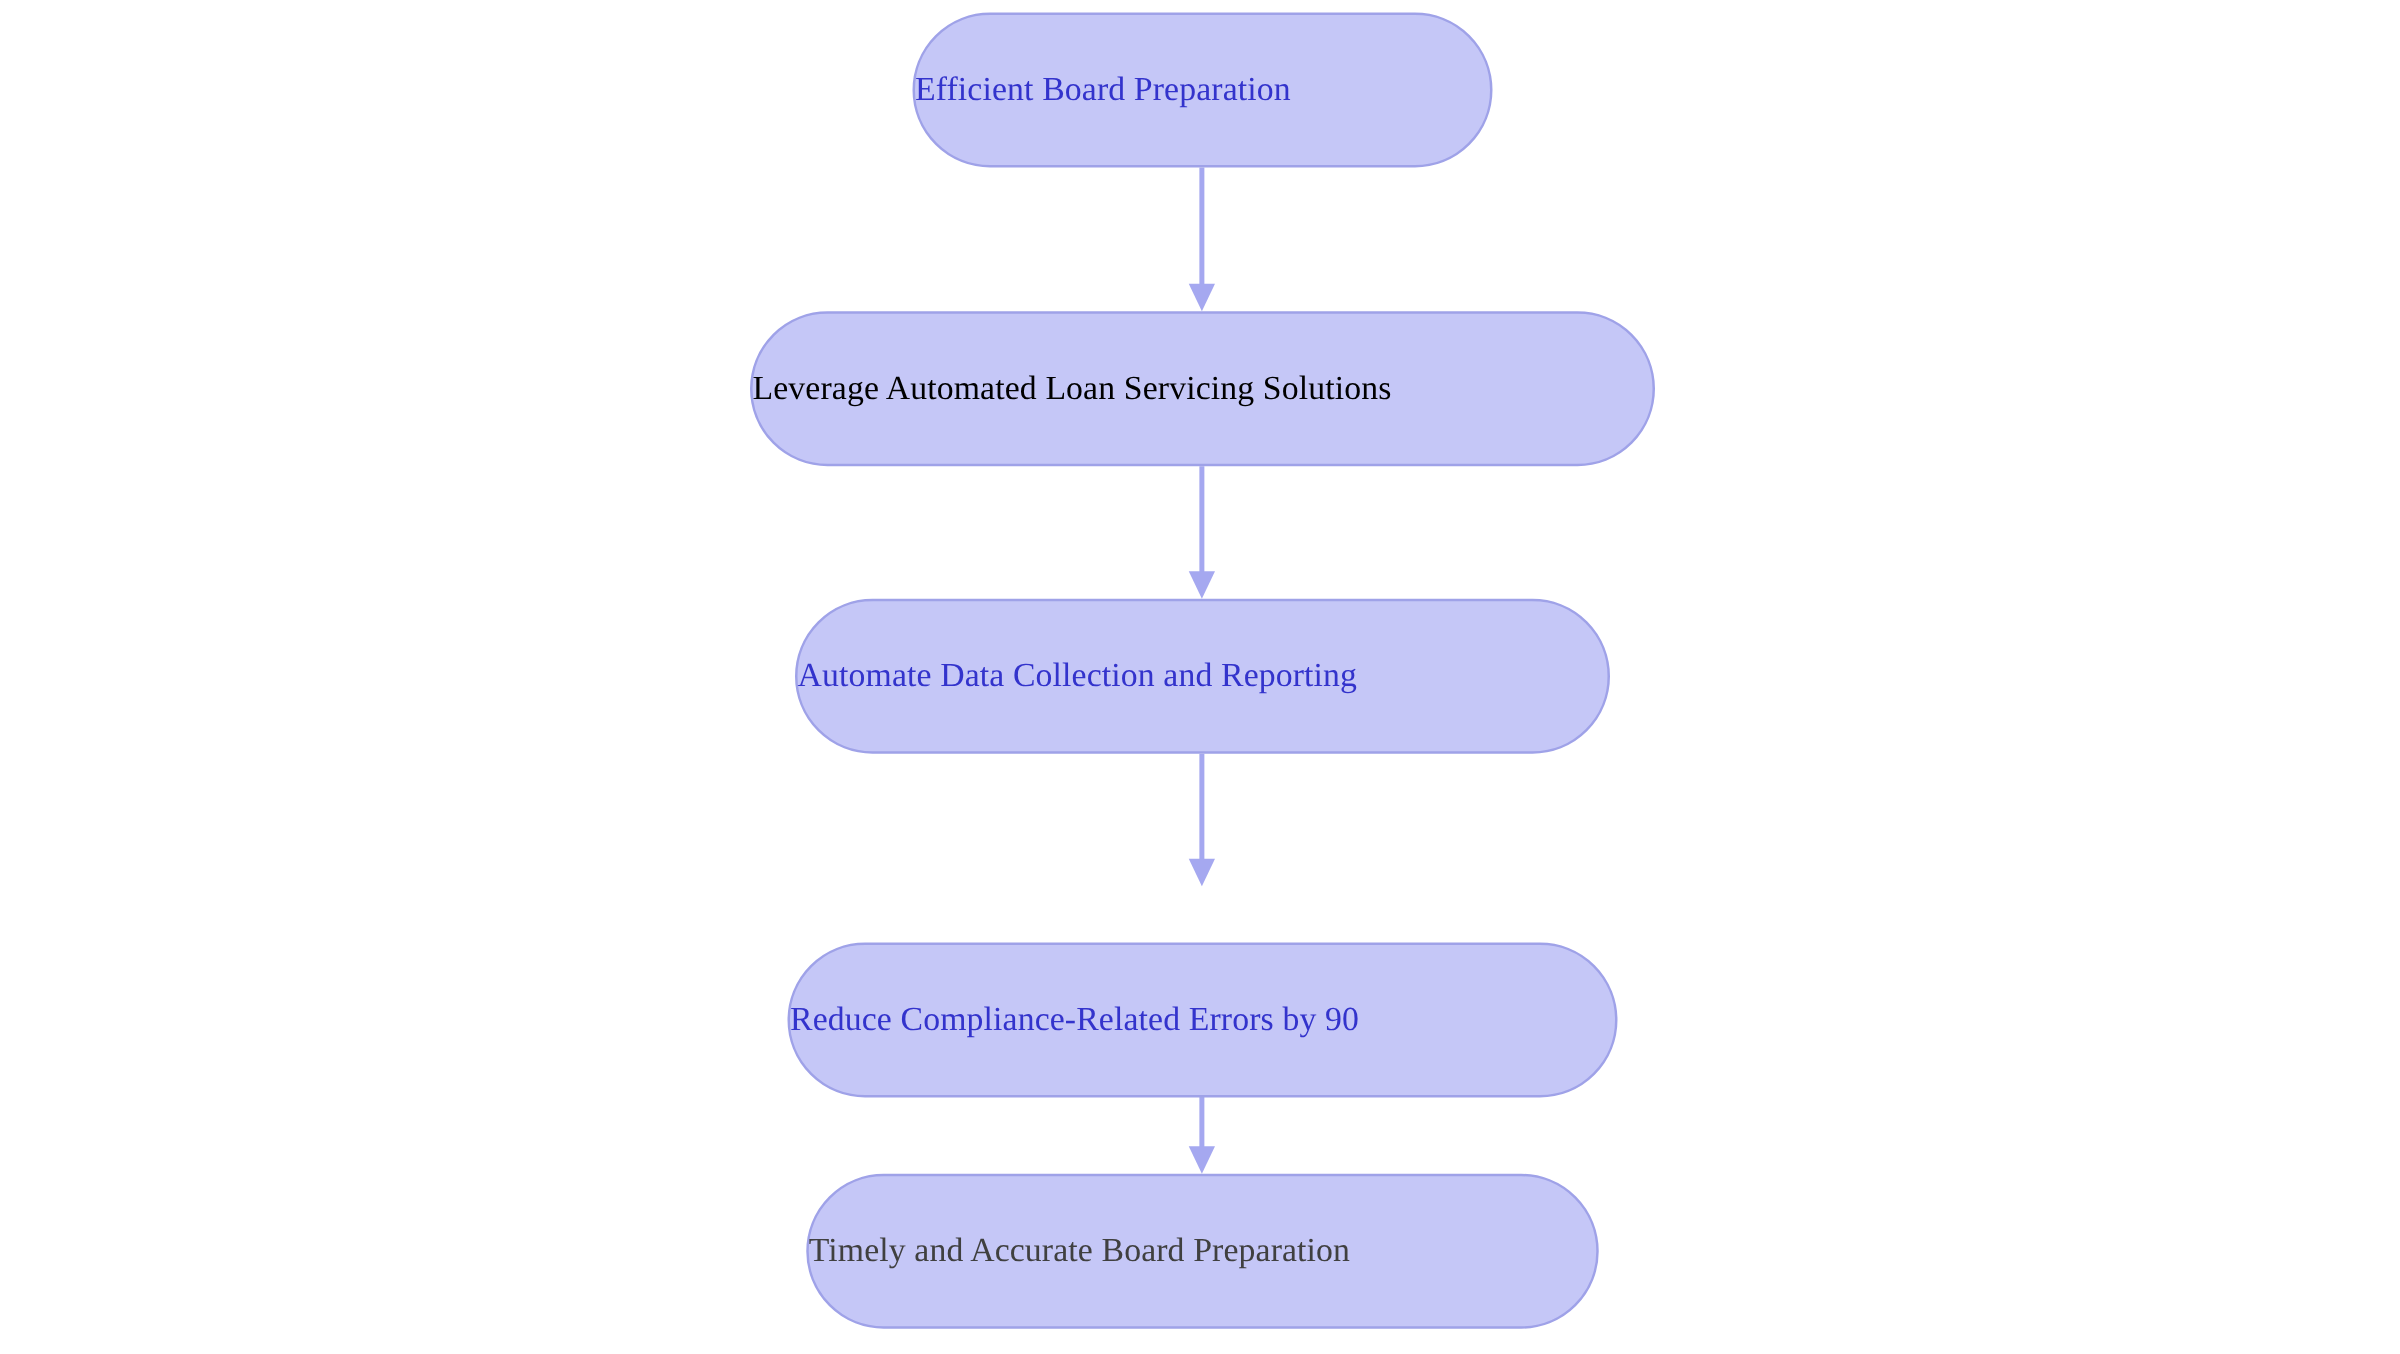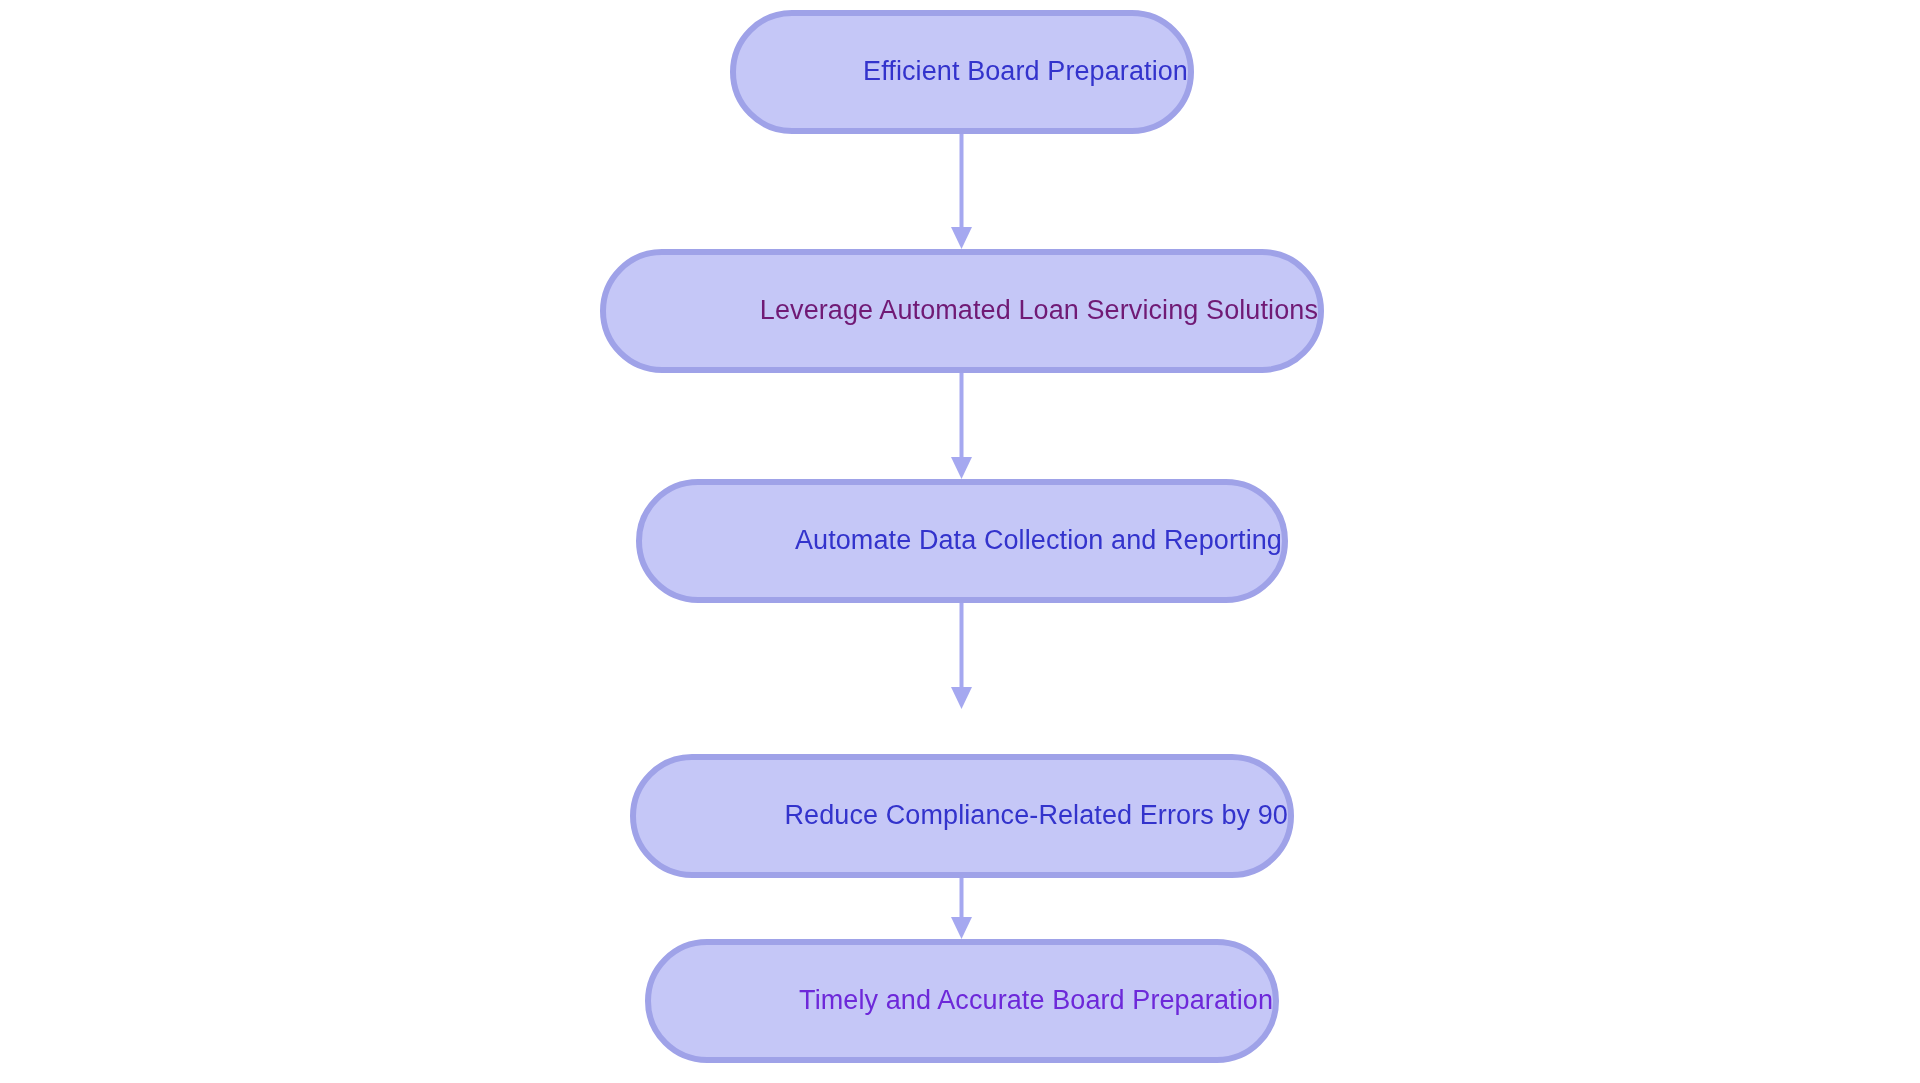--- a/index.html
+++ b/index.html
@@ -16,26 +16,26 @@
     width: 1920px;
     height: 1083px;
     background: #ffffff;
     overflow: hidden;
   }
   .flow-node {
     position: absolute;
     box-sizing: border-box;
     display: flex;
     align-items: center;
-    justify-content: flex-end;
+    justify-content: flex-start;
     background: #c5c7f7;
-    border: 6px solid #7f1d1d;
+    border: 2px solid #7f1d1d;
     border-radius: 999px;
     color: #3333cc;
-    font-family: Liberation Sans, sans-serif;
+    font-family: Liberation Serif, serif;
     font-size: 27px;
     font-weight: 400;
     line-height: 1.15;
     letter-spacing: 0.1px;
     text-align: center;
     white-space: nowrap;
     user-select: none;
   }
   .flow-edge {
     position: absolute;
@@ -74,26 +74,26 @@
         <svg width="21" height="106" viewBox="0 0 21 106">
           <rect x="8.5" y="0" width="4" height="85" fill="#a5a8f0"></rect>
           <polygon points="0,84 21,84 10.5,106" fill="#a5a8f0"></polygon>
         </svg>
       </div>
     </div>
   <div id="node-layer">
       <div class="flow-node" style="left: 730px; top: 10px; width: 464px; height: 124px; background: rgb(197, 199, 247); border-color: rgb(159, 162, 232); color: rgb(51, 51, 204);">
         <span>Efficient Board Preparation</span>
       </div>
-      <div class="flow-node" style="left: 600px; top: 249px; width: 724px; height: 124px; background: rgb(197, 199, 247); border-color: rgb(159, 162, 232); color: #701a75;">
+      <div class="flow-node" style="left: 600px; top: 249px; width: 724px; height: 124px; background: rgb(197, 199, 247); border-color: rgb(159, 162, 232); color: #000000;">
         <span>Leverage Automated Loan Servicing Solutions</span>
       </div>
       <div class="flow-node" style="left: 636px; top: 479px; width: 652px; height: 124px; background: rgb(197, 199, 247); border-color: rgb(159, 162, 232); color: rgb(51, 51, 204);">
         <span>Automate Data Collection and Reporting</span>
       </div>
       <div class="flow-node" style="left: 630px; top: 709px; width: 664px; height: 124px; background: rgb(197, 199, 247); border-color: rgb(159, 162, 232); color: rgb(51, 51, 204); margin-top: 45px;">
         <span>Reduce Compliance-Related Errors by 90</span>
       </div>
-      <div class="flow-node" style="left: 645px; top: 939px; width: 634px; height: 124px; background: rgb(197, 199, 247); border-color: rgb(159, 162, 232); color: #6d28d9;">
+      <div class="flow-node" style="left: 645px; top: 939px; width: 634px; height: 124px; background: rgb(197, 199, 247); border-color: rgb(159, 162, 232); color: #404040;">
         <span>Timely and Accurate Board Preparation</span>
       </div>
     </div>
 </div>
 
 </body></html>

